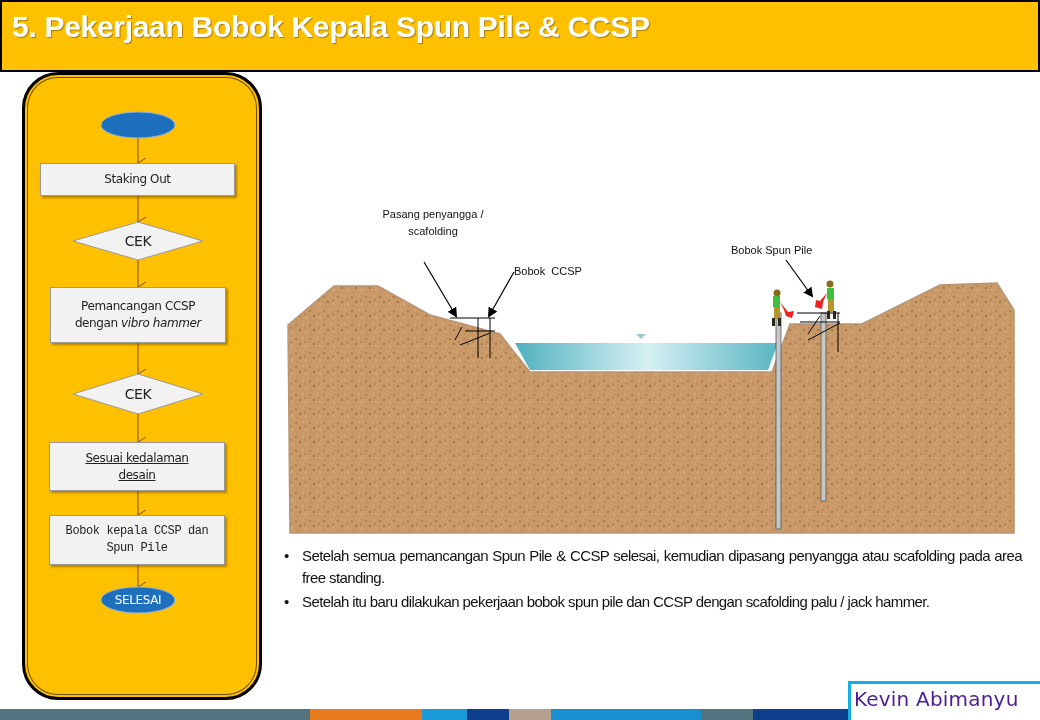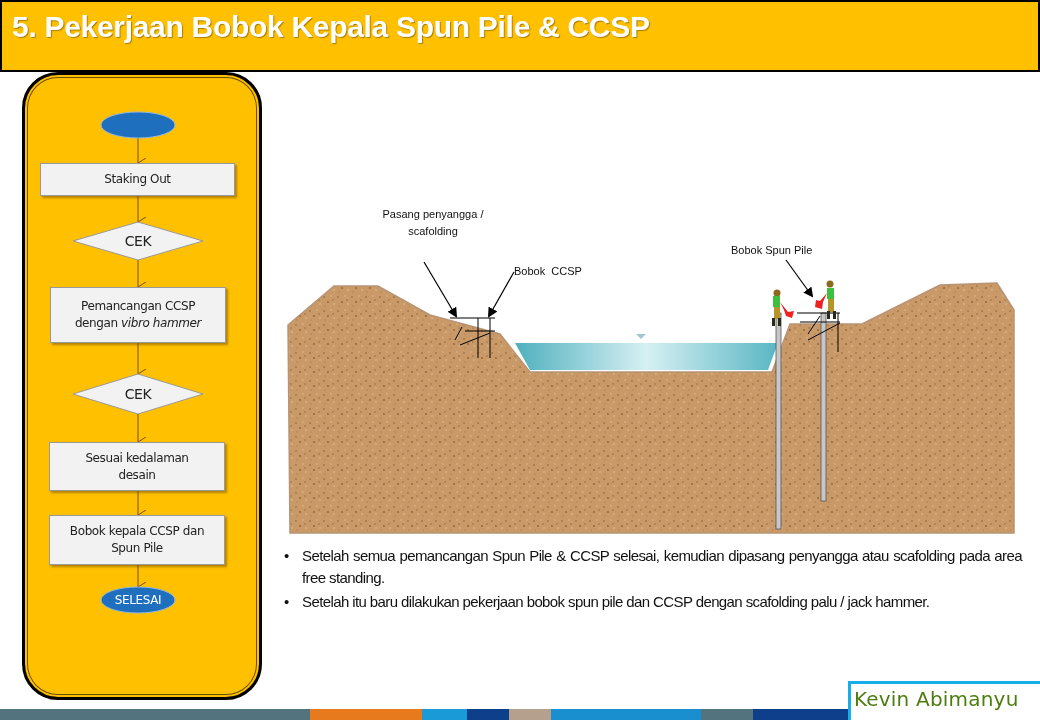--- a/index.html
+++ b/index.html
@@ -43,21 +43,21 @@
 
     .footer-bar { position: absolute; left: 0; top: 709px; width: 1040px; height: 11px; display: flex; }
     .footer-seg { height: 11px; }
 
     .author-box {
       position: absolute; left: 848px; top: 681px; width: 192px; height: 39px;
       border: 3px solid #16aee6; border-right: none; border-bottom: none; background: #fff;
     }
     .author-text {
       position: absolute; left: 3px; top: 3px; font-family: "DejaVu Sans", sans-serif; font-size: 20px;
-      color: #4d7c0f; letter-spacing: 0.2px; font-weight: normal;
+      color: #4c1d95; letter-spacing: 0.2px; font-weight: normal;
     }
   </style>
 </head>
 <body>
 
 <div class="slide">
 
   <div class="title-bar">
     <div class="title-text">5. Pekerjaan Bobok Kepala Spun Pile &amp; CCSP</div>
   </div>
@@ -96,24 +96,24 @@
   <div class="fc-node fc-diamond" style="left:100px;top:230px;width:76px;height:22px;">
     <span>CEK</span>
   </div>
   <div class="fc-node fc-rect" style="left:50px;top:287px;width:176px;height:56px;flex-direction:column;">
     <span>Pemancangan CCSP</span>
     <span><span style="white-space:pre;">dengan </span><i>vibro hammer</i></span>
   </div>
   <div class="fc-node fc-diamond" style="left:100px;top:383px;width:76px;height:22px;">
     <span>CEK</span>
   </div>
-  <div class="fc-node fc-rect" style="left:49px;top:442px;width:176px;height:49px;padding:0 18px;">
+  <div class="fc-node fc-rect" style="left:49px;top:442px;width:176px;height:49px;padding:0 18px;text-decoration:underline;">
     <span>Sesuai kedalaman desain</span>
   </div>
-  <div class="fc-node fc-rect" style="left:49px;top:515px;width:176px;height:50px;padding:0 6px;">
+  <div class="fc-node fc-rect" style="left:49px;top:515px;width:176px;height:50px;padding:0 6px;font-family:Liberation Mono, monospace;">
     <span>Bobok kepala CCSP dan Spun Pile</span>
   </div>
   <div class="fc-node fc-oval" style="left:101px;top:588px;width:74px;height:25px;">
     <span>SELESAI</span>
   </div>
 
   <svg class="diagram" width="734" height="340" viewBox="286 200 734 340">
     <defs>
       <pattern id="soilpat" width="14" height="14" patternUnits="userSpaceOnUse">
         <rect width="14" height="14" fill="#c99a68"></rect>

